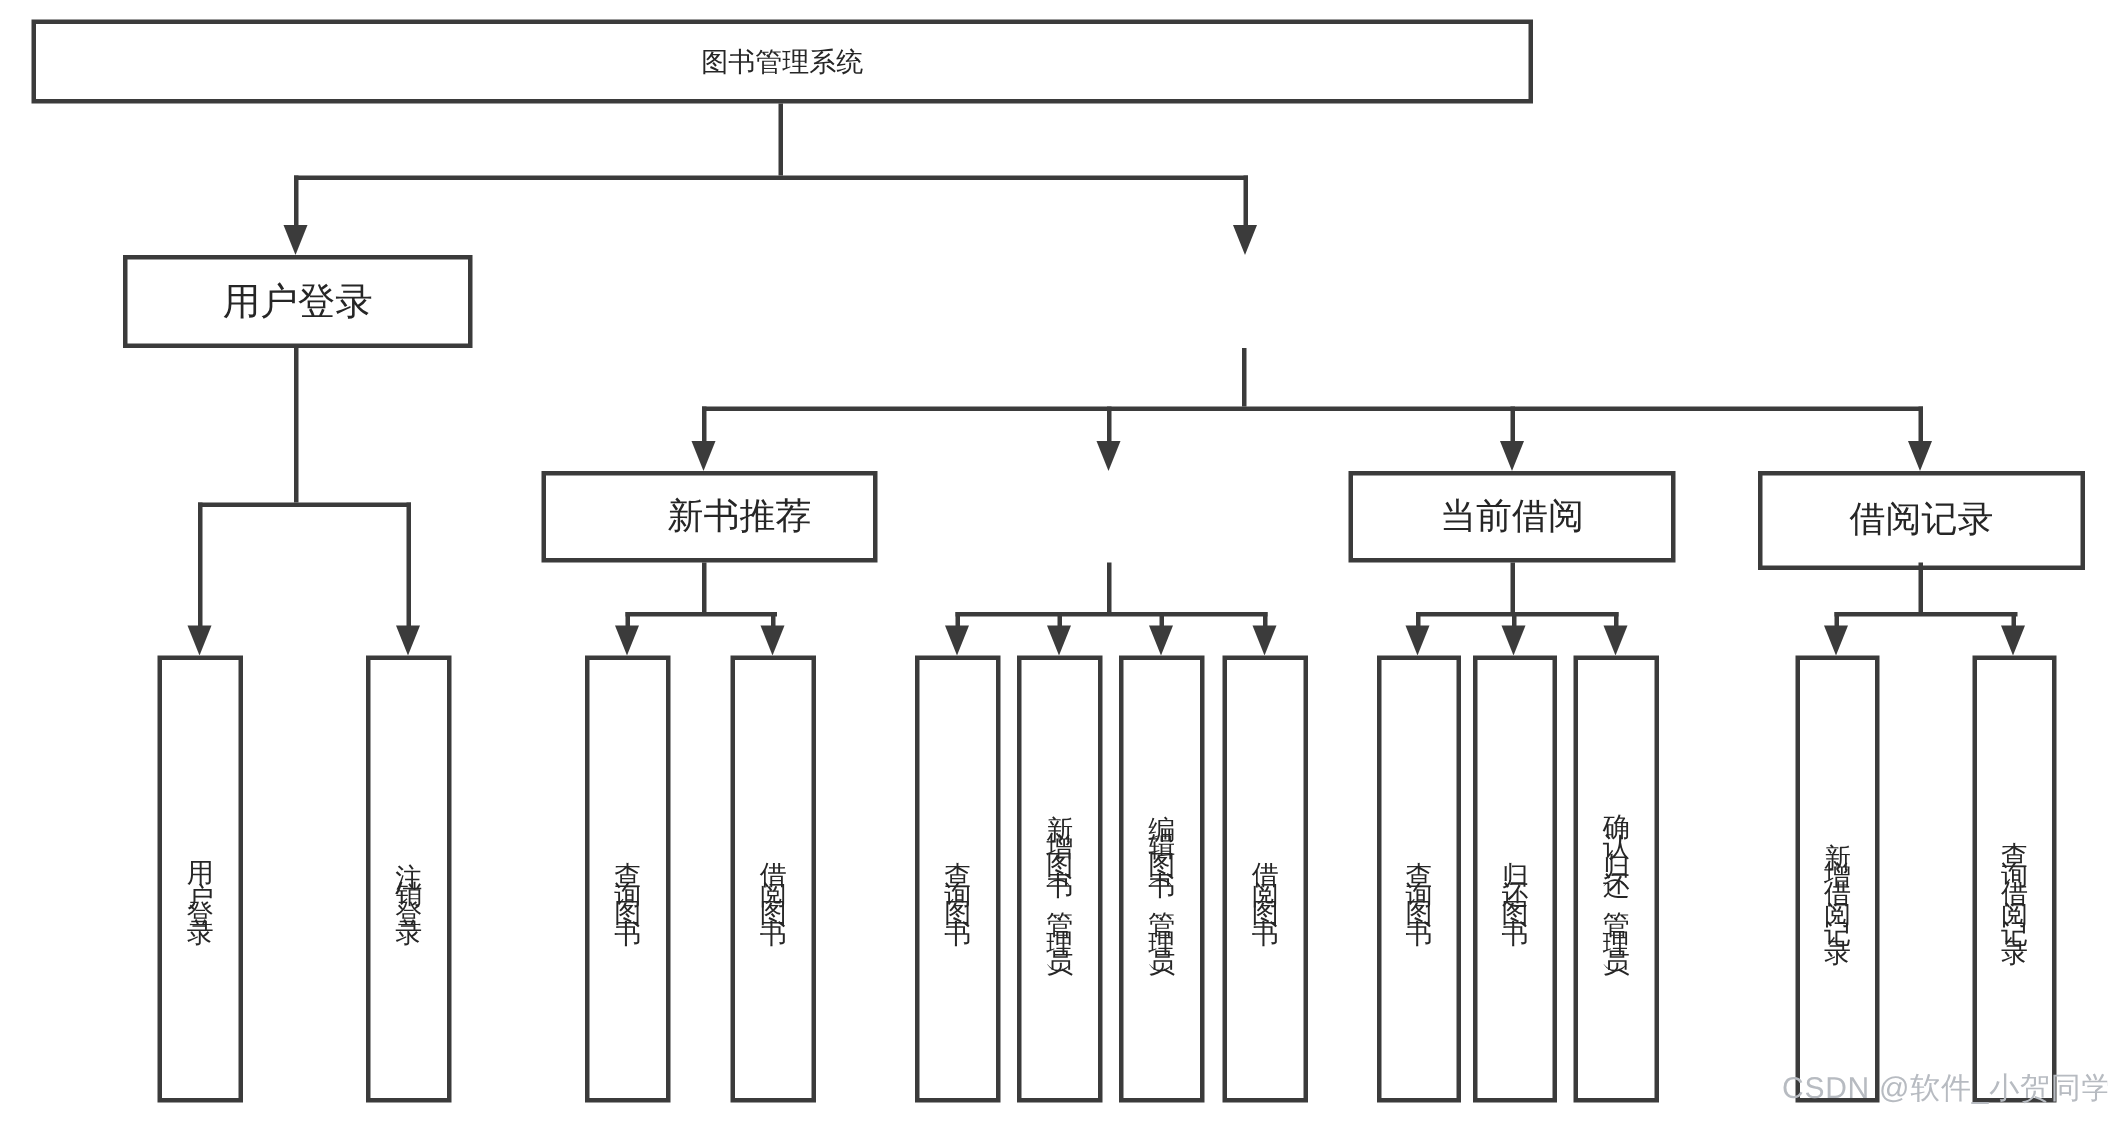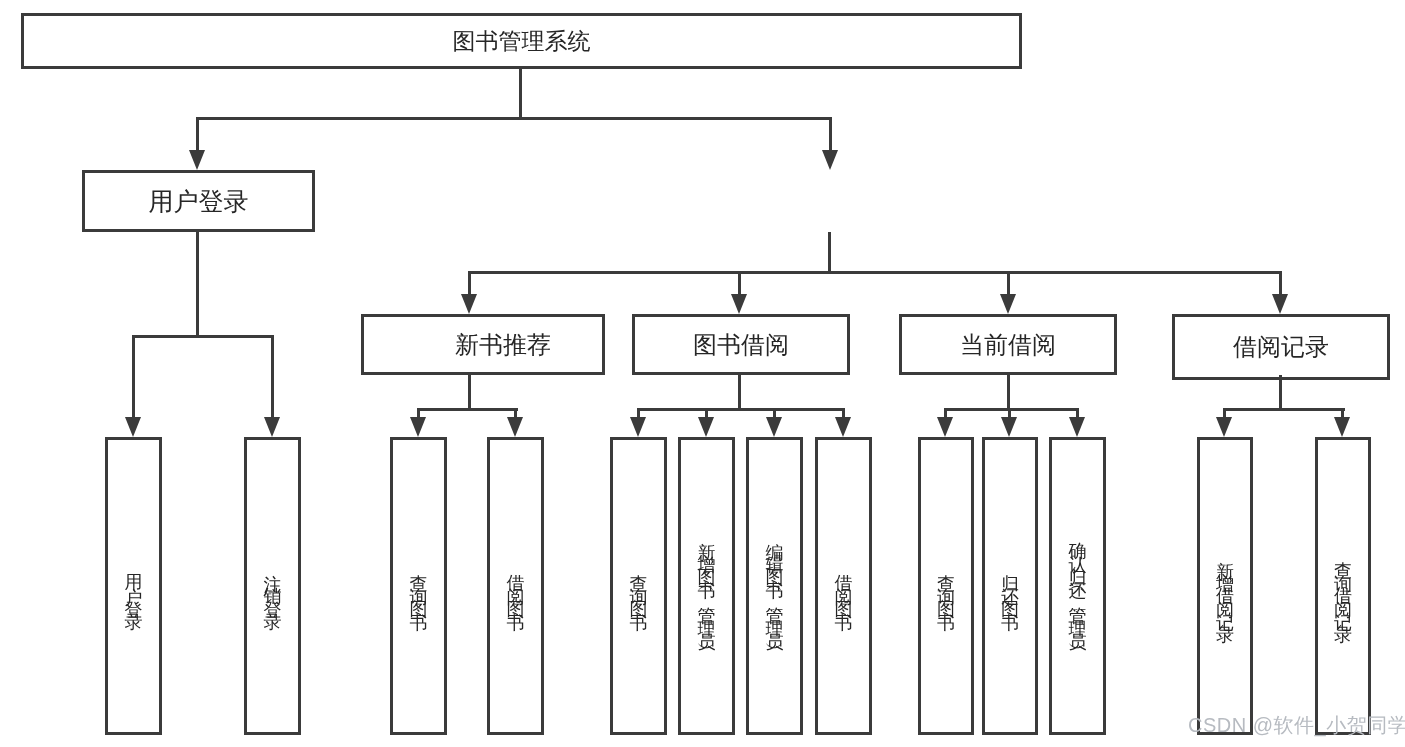--- a/index.html
+++ b/index.html
@@ -4,21 +4,21 @@
 <style>
   :root{
     --line:#3b3b3b; --text:#262626; --watermark:#b7bbc1; --background:#ffffff;
   }
   html,body{margin:0;padding:0;background:var(--background);}
   body{font-family:"Liberation Sans","DejaVu Sans",sans-serif;}
   .stage{position:relative;width:1405px;height:747px;background:var(--background);overflow:hidden;}
   .box{position:absolute;box-sizing:border-box;border:3px solid var(--line);background:#fff;
        display:flex;align-items:center;justify-content:center;color:var(--text);}
   .hbox .lbl{white-space:nowrap;line-height:1;}
-  .root-box .lbl{font-size:23px;}
+  .root-box .lbl{font-size:18px;}
   .l2 .lbl{font-size:25px;}
   .l3 .lbl{font-size:24px;}
   .vbox .lbl{writing-mode:vertical-rl;text-orientation:mixed;font-size:18px;
              letter-spacing:13px;line-height:1;}
   .lnv{position:absolute;width:3px;background:var(--line);}
   .lnh{position:absolute;height:3px;background:var(--line);}
   .ar{position:absolute;width:0;height:0;border-left:8px solid transparent;
       border-right:8px solid transparent;border-top:20px solid var(--line);}
   .watermark{position:absolute;left:1188px;top:712px;font-size:20px;color:var(--watermark);
              white-space:nowrap;letter-spacing:0.5px;}
@@ -54,25 +54,22 @@
   <i class="lnh" style="left:468px;top:271px;width:814px;"></i>
   <i class="lnv" style="left:468px;top:271px;height:26px;"></i>
   <i class="ar" style="left:461px;top:294px;"></i>
   <i class="lnv" style="left:738px;top:271px;height:26px;"></i>
   <i class="ar" style="left:731px;top:294px;"></i>
   <i class="lnv" style="left:1007px;top:271px;height:26px;"></i>
   <i class="ar" style="left:1000px;top:294px;"></i>
   <i class="lnv" style="left:1279px;top:271px;height:26px;"></i>
   <i class="ar" style="left:1272px;top:294px;"></i>
 
-  <div class="box hbox l3" style="left:361px;top:314px;width:244px;height:61px;padding-left:40px;">
+  <div class="box hbox l3" style="left:361px;top:314px;width:224px;height:61px;padding-left:40px;">
     <span class="lbl">新书推荐</span>
-  </div>
-  <div class="box hbox l3" style="left:632px;top:314px;width:218px;height:61px;">
-    <span class="lbl">图书借阅</span>
   </div>
   <div class="box hbox l3" style="left:899px;top:314px;width:218px;height:61px;">
     <span class="lbl">当前借阅</span>
   </div>
   <div class="box hbox l3" style="left:1172px;top:314px;width:218px;height:66px;">
     <span class="lbl">借阅记录</span>
   </div>
 
   <i class="lnv" style="left:468px;top:375px;height:33px;"></i>
   <i class="lnh" style="left:417px;top:408px;width:101px;"></i>

